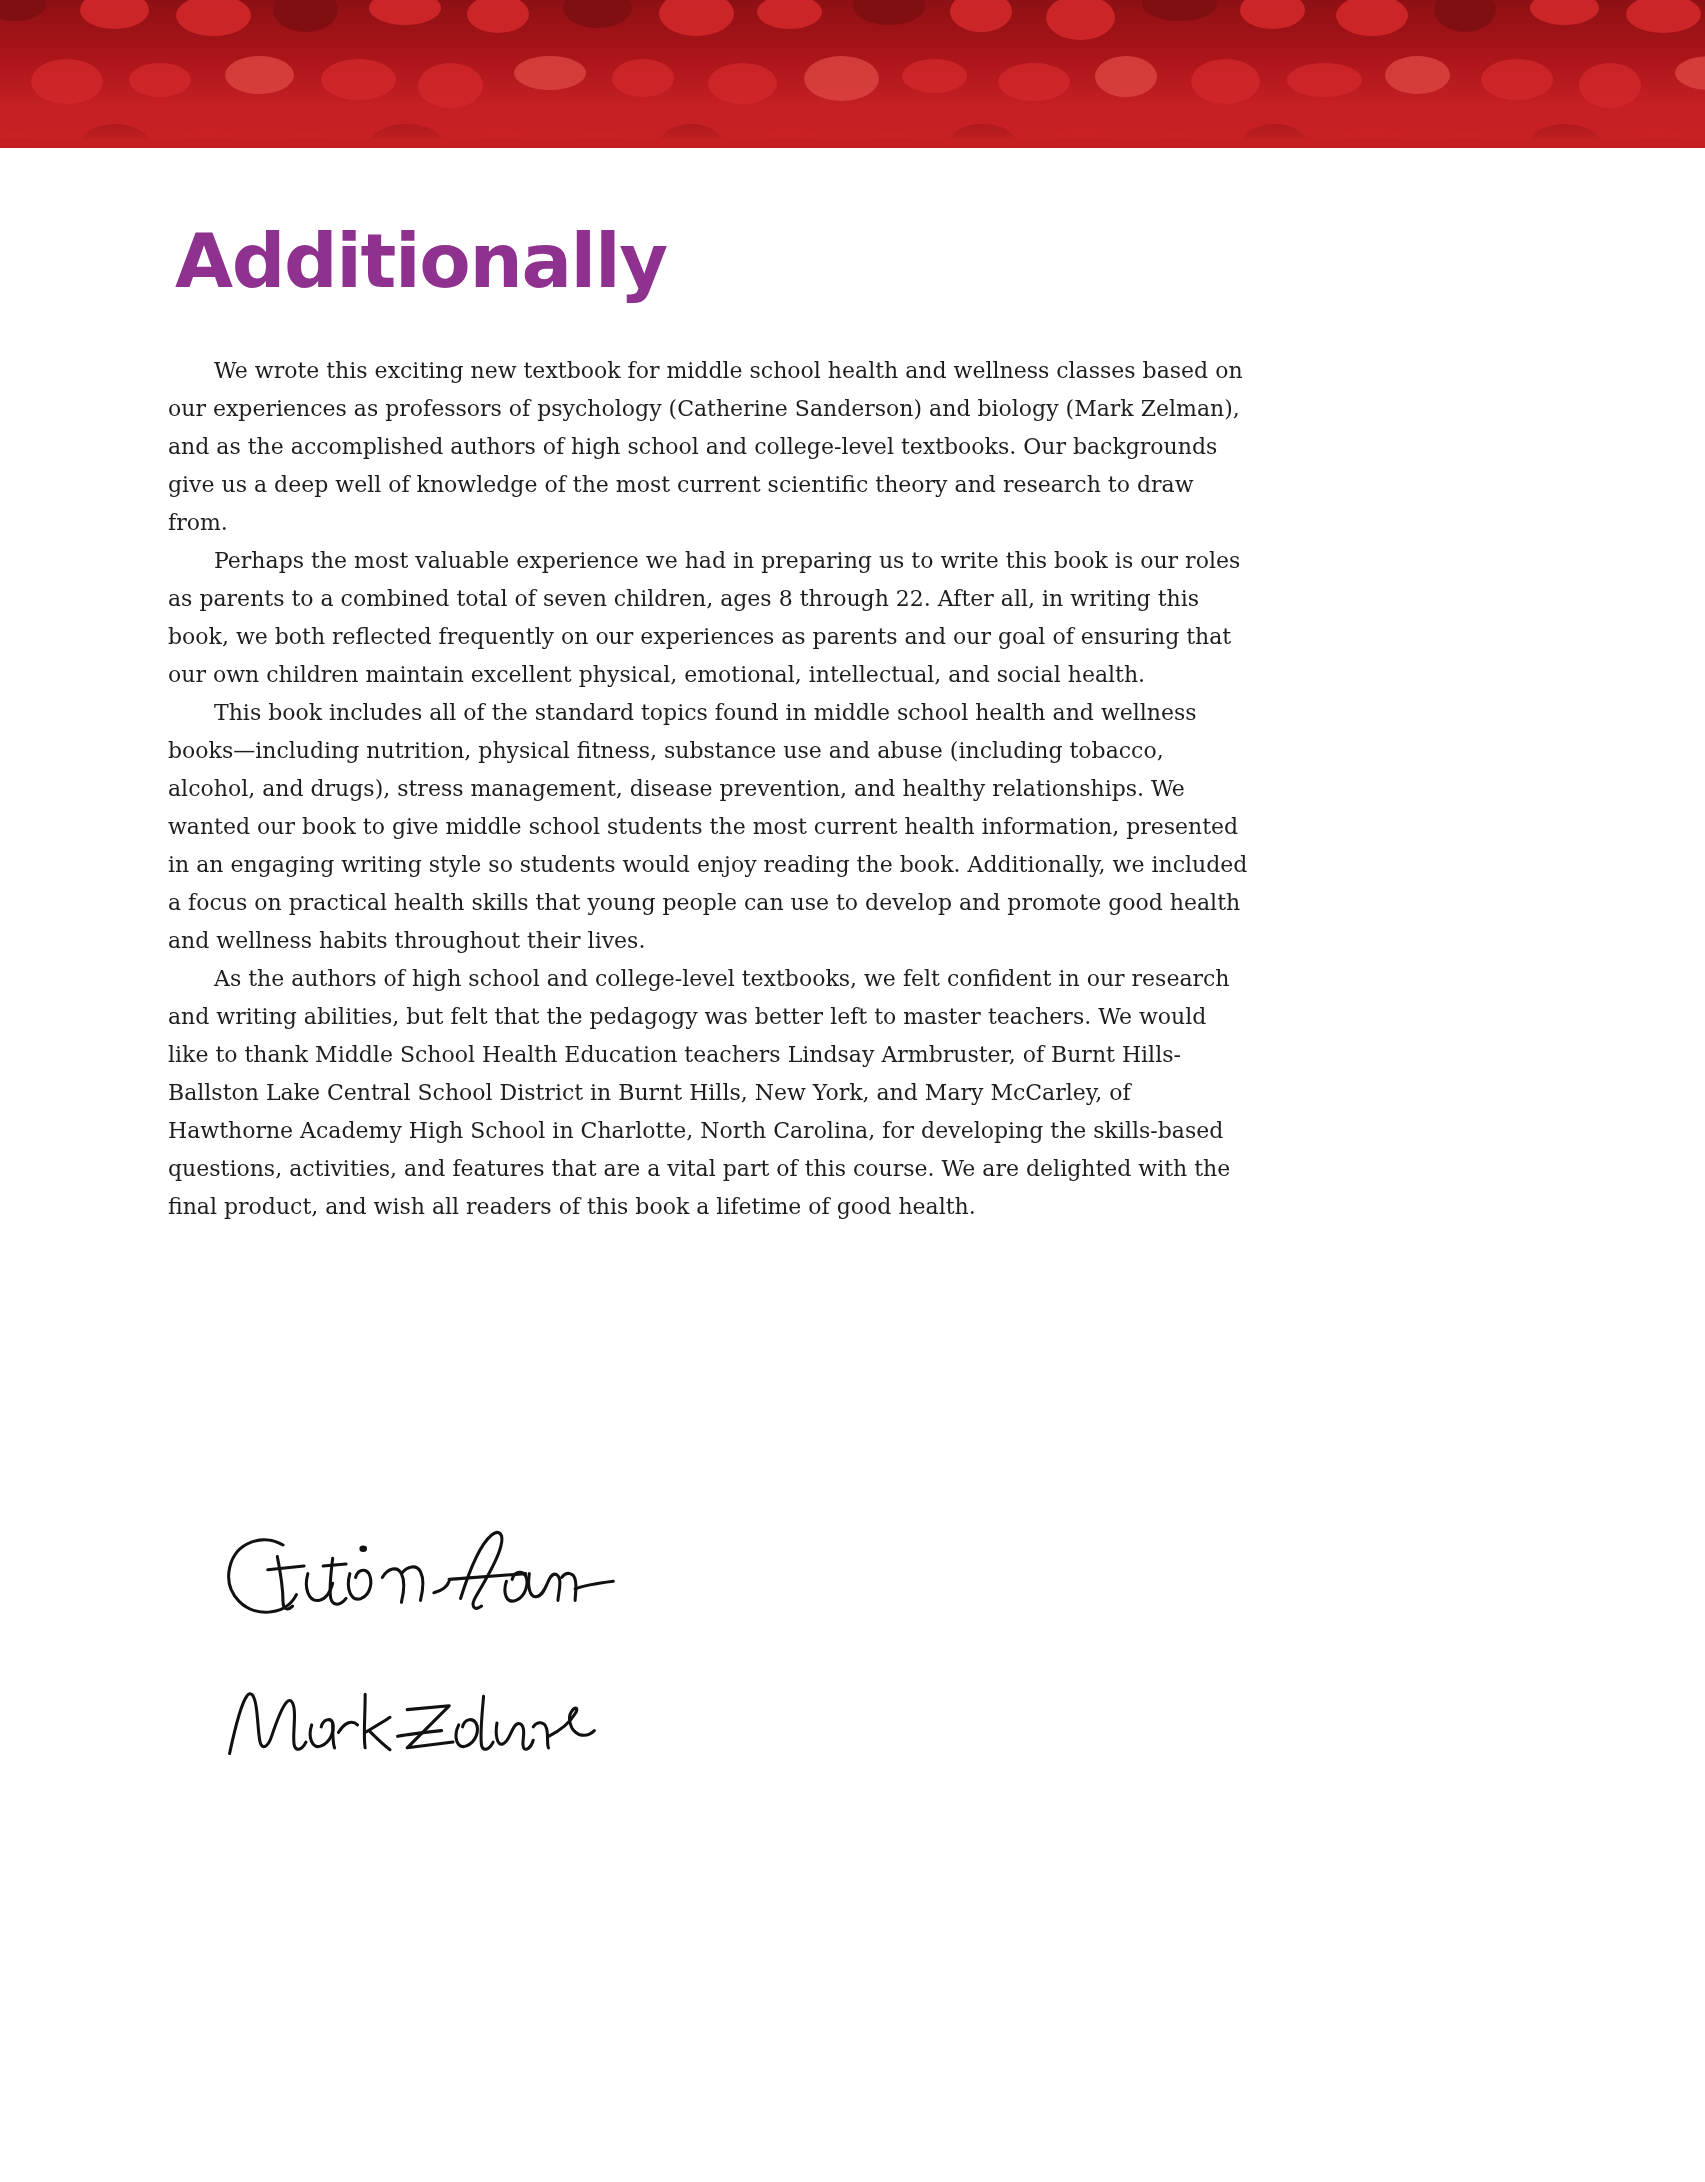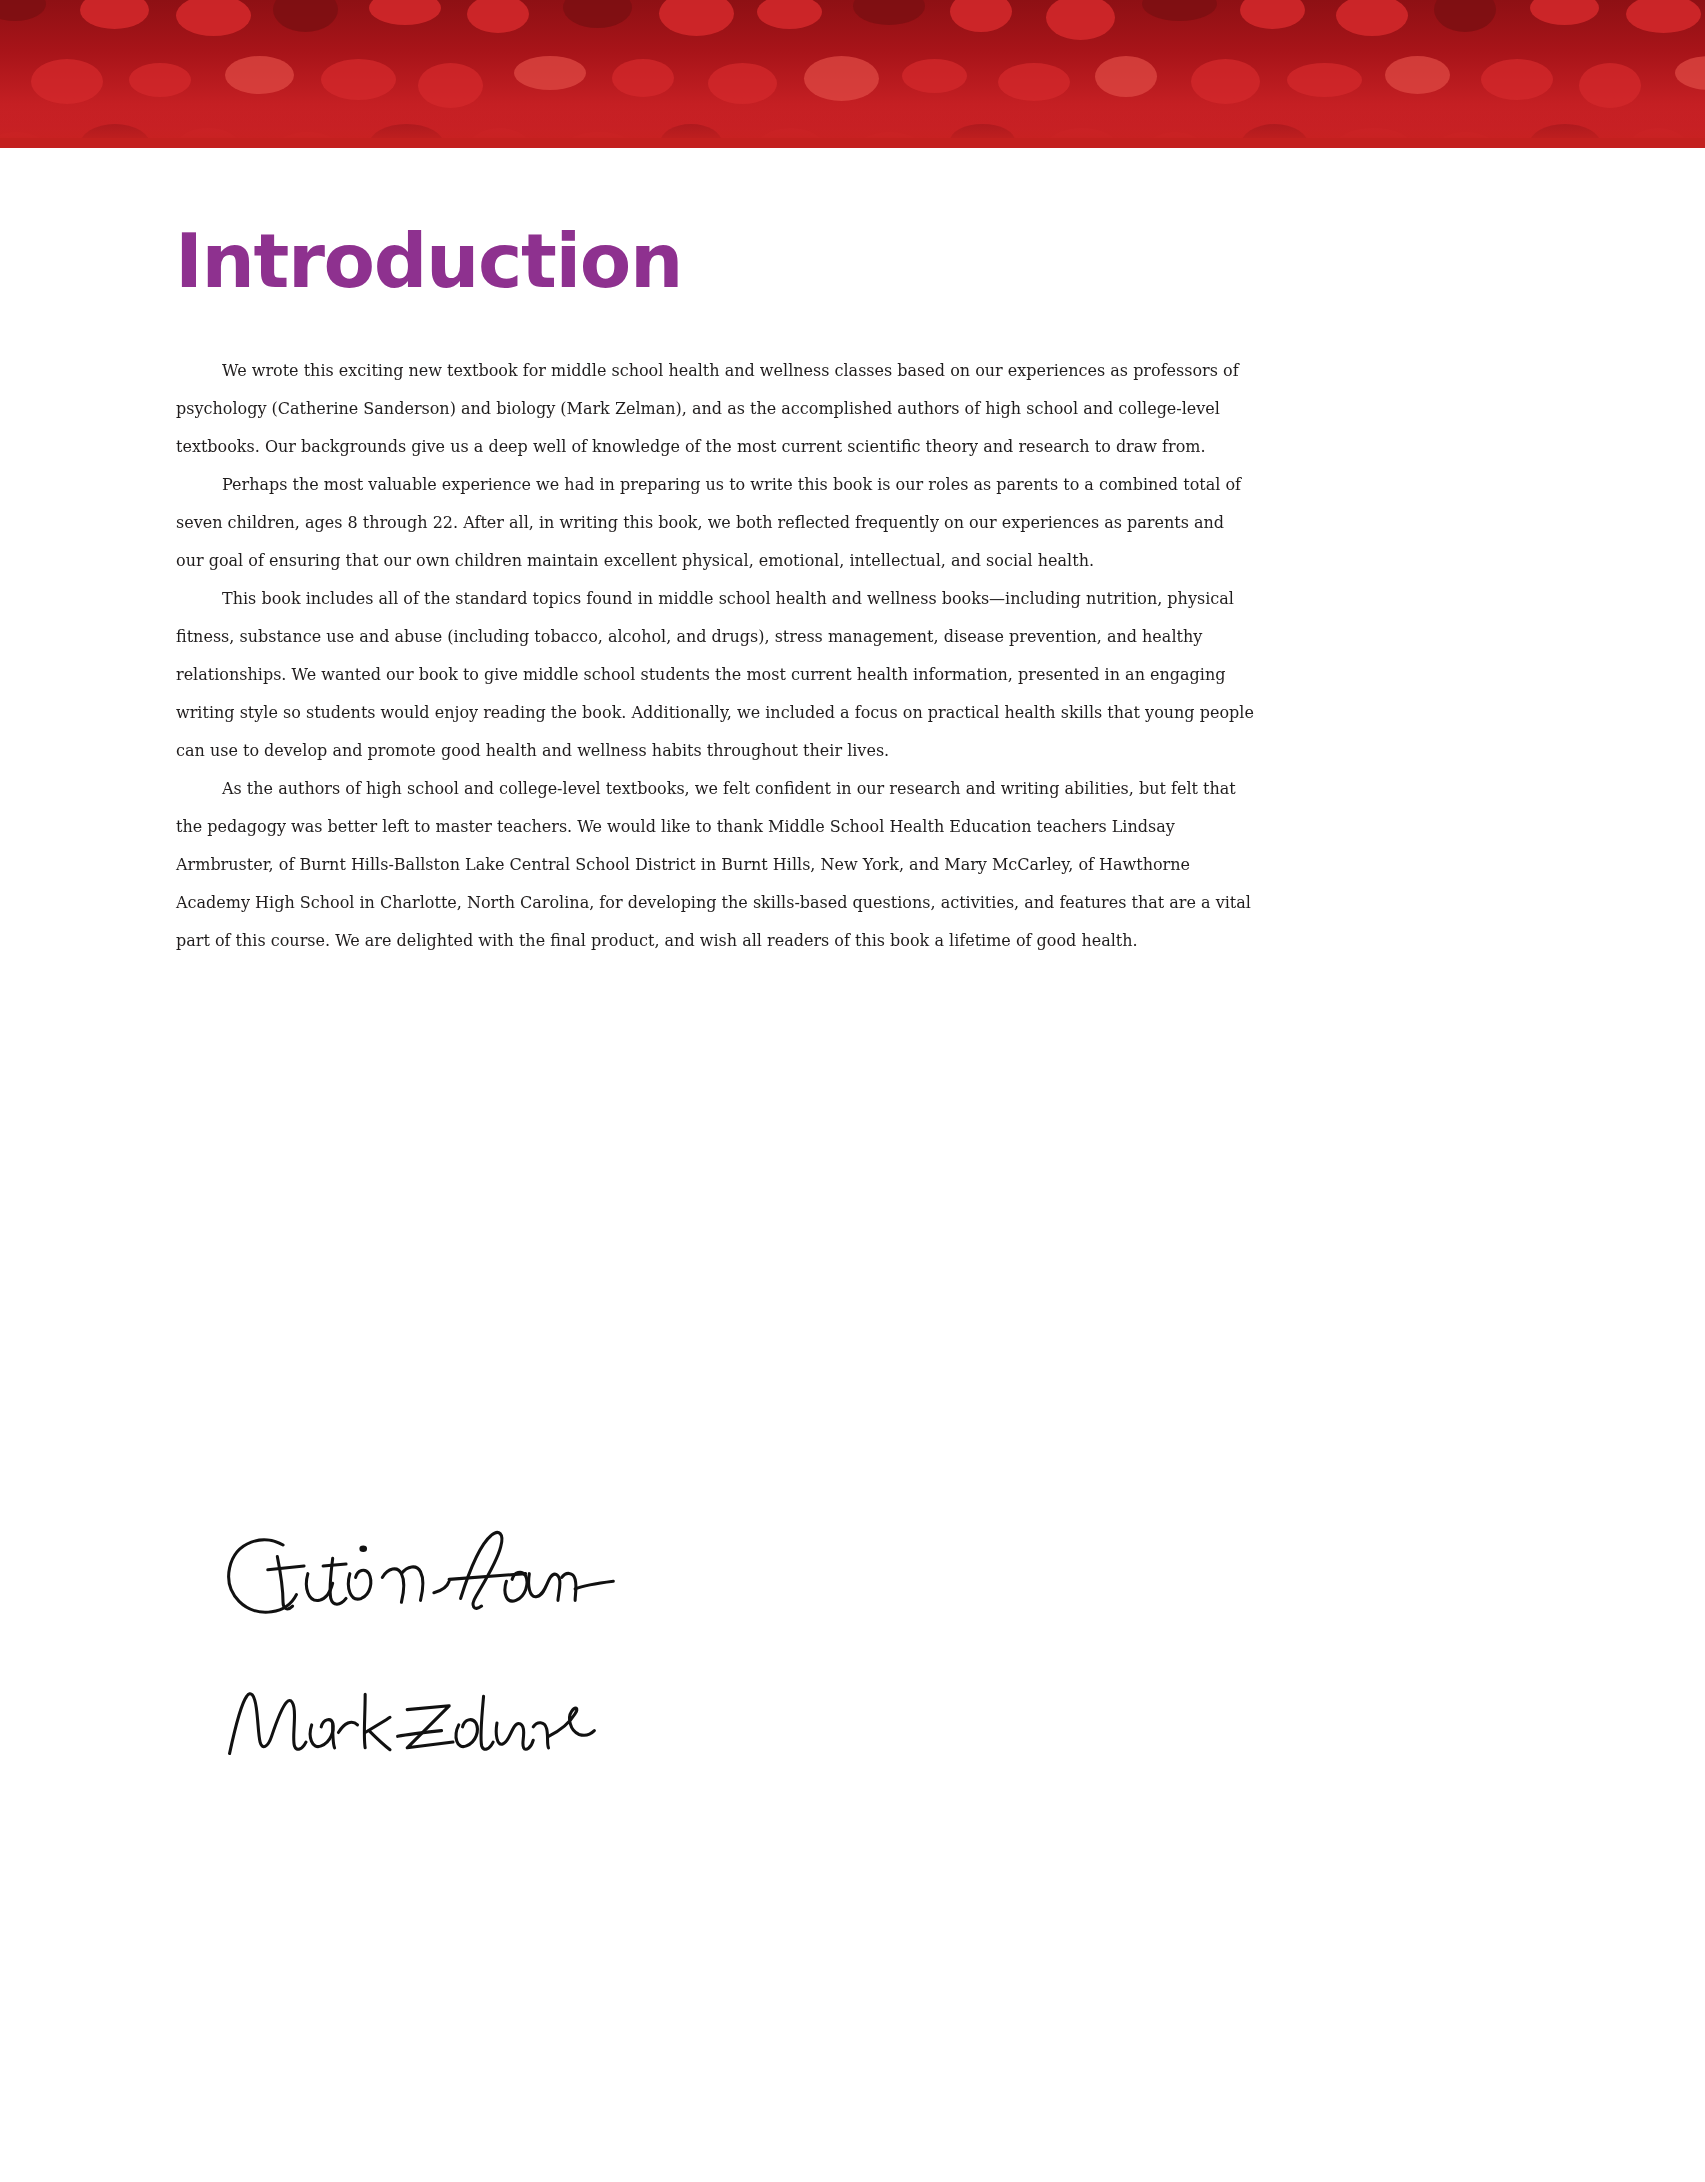--- a/index.html
+++ b/index.html
@@ -75,24 +75,24 @@
     font-weight: bold;
     font-size: 75px;
     letter-spacing: -1.4px;
     color: #8e318f;
     line-height: 1;
   }
 
   .body-text {
     position: absolute;
     top: 204px;
-    left: 176px;
+    left: 168px;
     width: 1080px;
     font-family: "DejaVu Serif", serif;
-    font-size: 16px;
+    font-size: 22px;
     line-height: 38px;
     color: #201d1d;
     text-align: left;
   }
   .body-text p {
     margin: 0;
     text-indent: 46px;
   }
 
   
@@ -166,21 +166,21 @@
       <div class="dot" style="width: 65px; height: 38px; left: 1443px; top: 149px; opacity: 0.61;"></div>
       <div class="dot dark" style="width: 72px; height: 41px; left: 1539px; top: 141px; opacity: 0.61;"></div>
       <div class="dot" style="width: 62px; height: 45px; left: 1637px; top: 145px; opacity: 0.61;"></div>
     </div>
   <div class="banner-fade"></div>
   <div class="banner-bottom-edge"></div>
 </div>
 
 <div class="page">
 
-  <h1 class="title">Introduction</h1>
+  <h1 class="title">Additionally</h1>
 
   <div class="body-text">
     <p>We wrote this exciting new textbook for middle school health and wellness classes based on our experiences as professors of psychology (Catherine Sanderson) and biology (Mark Zelman), and as the accomplished authors of high school and college-level textbooks. Our backgrounds give us a deep well of knowledge of the most current scientific theory and research to draw from.</p>
     <p>Perhaps the most valuable experience we had in preparing us to write this book is our roles as parents to a combined total of seven children, ages 8 through 22. After all, in writing this book, we both reflected frequently on our experiences as parents and our goal of ensuring that our own children maintain excellent physical, emotional, intellectual, and social health.</p>
     <p>This book includes all of the standard topics found in middle school health and wellness books—including nutrition, physical fitness, substance use and abuse (including tobacco, alcohol, and drugs), stress management, disease prevention, and healthy relationships. We wanted our book to give middle school students the most current health information, presented in an engaging writing style so students would enjoy reading the book. Additionally, we included a focus on practical health skills that young people can use to develop and promote good health and wellness habits throughout their lives.</p>
     <p>As the authors of high school and college-level textbooks, we felt confident in our research and writing abilities, but felt that the pedagogy was better left to master teachers. We would like to thank Middle School Health Education teachers Lindsay Armbruster, of Burnt Hills-Ballston Lake Central School District in Burnt Hills, New York, and Mary McCarley, of Hawthorne Academy High School in Charlotte, North Carolina, for developing the skills-based questions, activities, and features that are a vital part of this course. We are delighted with the final product, and wish all readers of this book a lifetime of good health.</p>
   </div>
 
   <div class="signatures">
     <div class="sig" aria-label="Cathi A. Sanderson">

